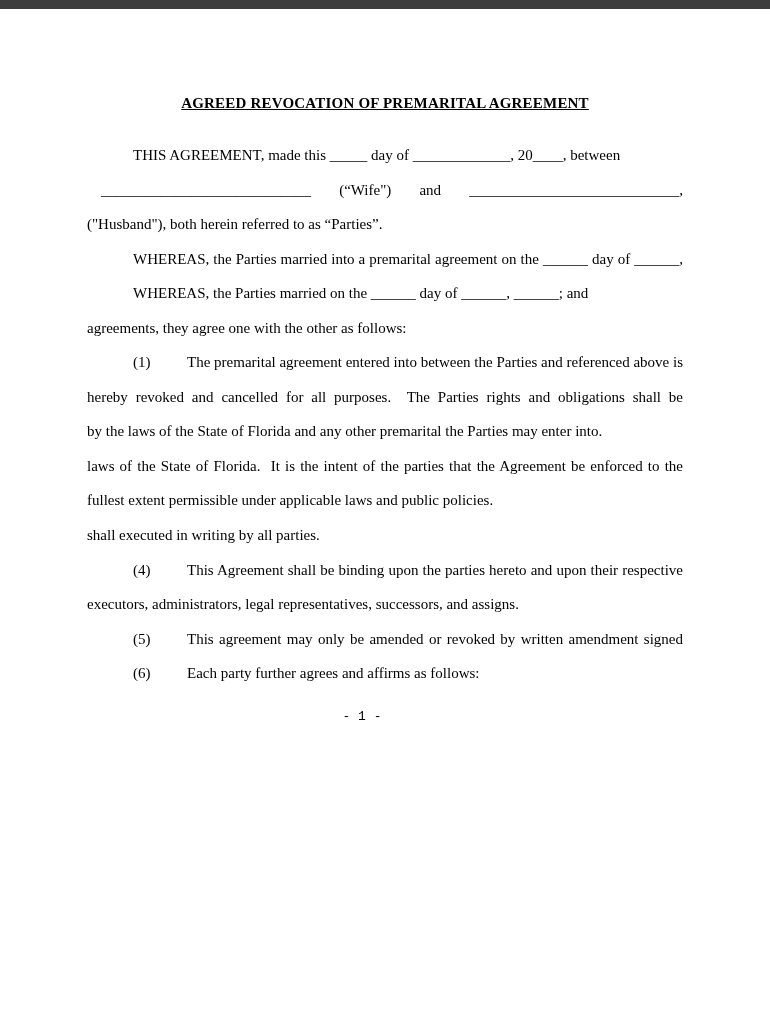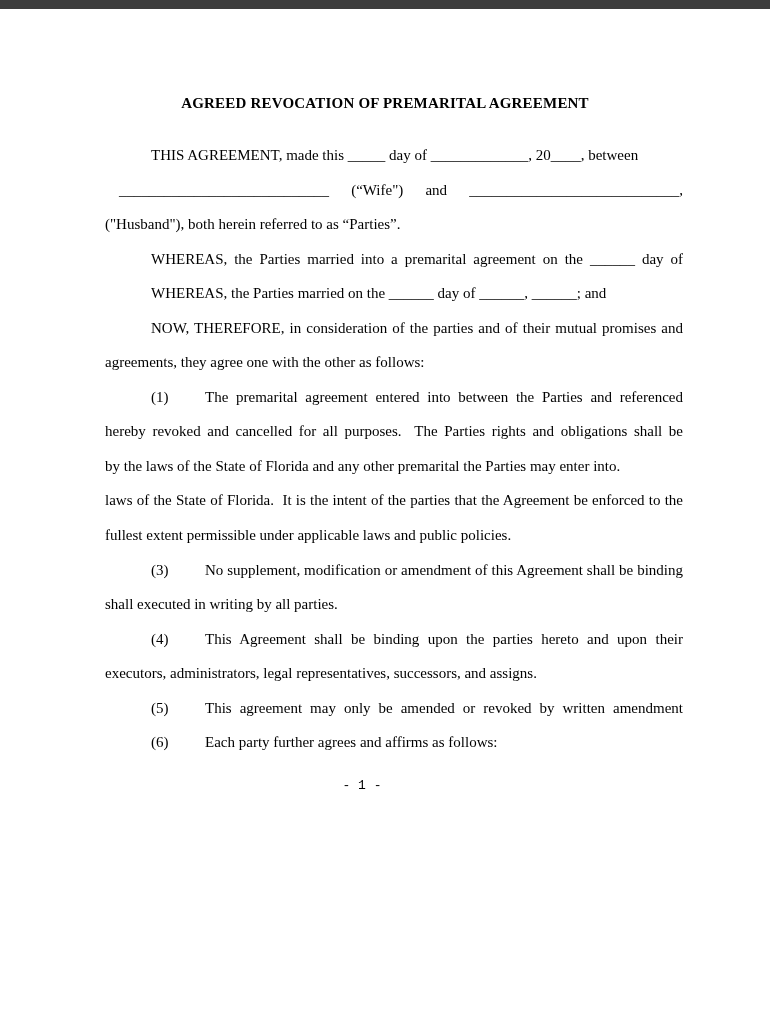--- a/index.html
+++ b/index.html
@@ -12,30 +12,30 @@
     font-size: 15px;
     overflow: hidden;
   }
   .topbar { width: 770px; height: 9px; background: #3d3d3d; }
   .page { padding: 0 87px; }
   .doc-title {
     margin-top: 84px;
     height: 20px; line-height: 20px;
     text-align: center;
     font-weight: bold;
+    text-decoration: underline;
     font-size: 15px;
     letter-spacing: 0.2px;
   }
   .doc-body { margin-top: 25px; }
   .line {
     height: 34.55px;
     line-height: 34.55px;
     white-space: pre-wrap;
     overflow: hidden;
-    margin-left: 18px;
   }
   .jl { text-align: justify; text-align-last: justify; }
   .sp { display: inline-block; }
   .num { display: inline-block; }
   .footer {
     margin-top: 16px;
     height: 20px; line-height: 20px;
     text-align: center;
     font-family: "Liberation Mono", monospace;
     font-size: 13px;
@@ -49,28 +49,26 @@
 
 <div class="page">
   <div class="doc-title">AGREED REVOCATION OF PREMARITAL AGREEMENT</div>
 
   <div class="doc-body">
       <div class="line"><span class="sp" style="width: 46px;"></span><span>THIS AGREEMENT, made this _____ day of _____________, 20____, between</span></div>
       <div class="line jl" style="padding-left: 14px;"><span>____________________________ (“Wife") and ____________________________,</span></div>
       <div class="line"><span>("Husband"), both herein referred to as “Parties”.</span></div>
       <div class="line jl"><span class="sp" style="width: 46px;"></span><span>WHEREAS, the Parties married into a premarital agreement on the ______ day of ______,</span></div>
       <div class="line"><span class="sp" style="width: 46px;"></span><span>WHEREAS, the Parties married on the ______ day of ______, ______; and</span></div>
-      <div class="line jl"><span class="sp" style="width: 46px;"></span><span>NOW, THEREFORE, in consideration of the parties and of their mutual promises and</span></div>
       <div class="line"><span>agreements, they agree one with the other as follows:</span></div>
       <div class="line jl"><span class="sp" style="width: 46px;"></span><span class="num" style="width: 54px;">(1)</span><span>The premarital agreement entered into between the Parties and referenced above is</span></div>
       <div class="line jl"><span>hereby revoked and cancelled for all purposes.  The Parties rights and obligations shall be governed</span></div>
       <div class="line"><span>by the laws of the State of Florida and any other premarital the Parties may enter into.</span></div>
       <div class="line jl"><span>laws of the State of Florida.  It is the intent of the parties that the Agreement be enforced to the</span></div>
       <div class="line"><span>fullest extent permissible under applicable laws and public policies.</span></div>
-      <div class="line jl"><span class="sp" style="width: 46px;"></span><span class="num" style="width: 54px;">(3)</span><span>No supplement, modification or amendment of this Agreement shall be binding</span></div>
       <div class="line"><span>shall executed in writing by all parties.</span></div>
       <div class="line jl"><span class="sp" style="width: 46px;"></span><span class="num" style="width: 54px;">(4)</span><span>This Agreement shall be binding upon the parties hereto and upon their respective</span></div>
       <div class="line"><span>executors, administrators, legal representatives, successors, and assigns.</span></div>
       <div class="line jl"><span class="sp" style="width: 46px;"></span><span class="num" style="width: 54px;">(5)</span><span>This agreement may only be amended or revoked by written amendment signed by</span></div>
       <div class="line"><span class="sp" style="width: 46px;"></span><span class="num" style="width: 54px;">(6)</span><span>Each party further agrees and affirms as follows:</span></div>
     </div>
 
   <div class="footer">- 1 -</div>
 </div>
 

